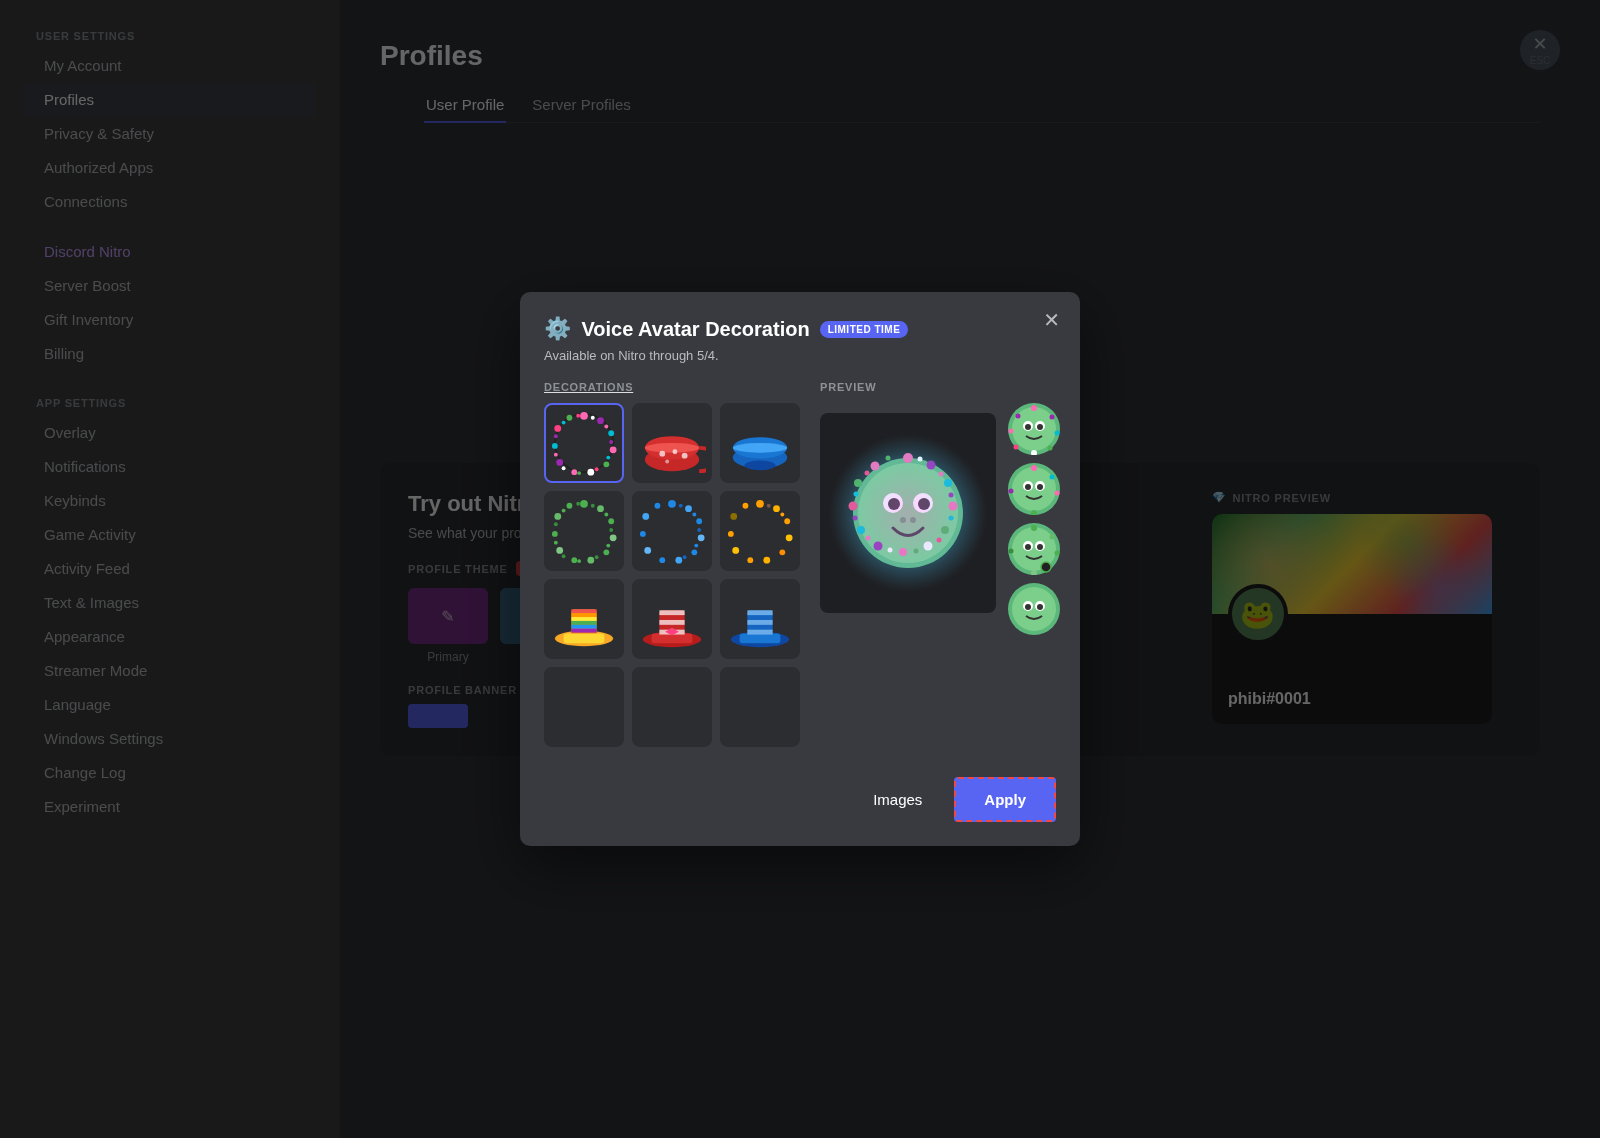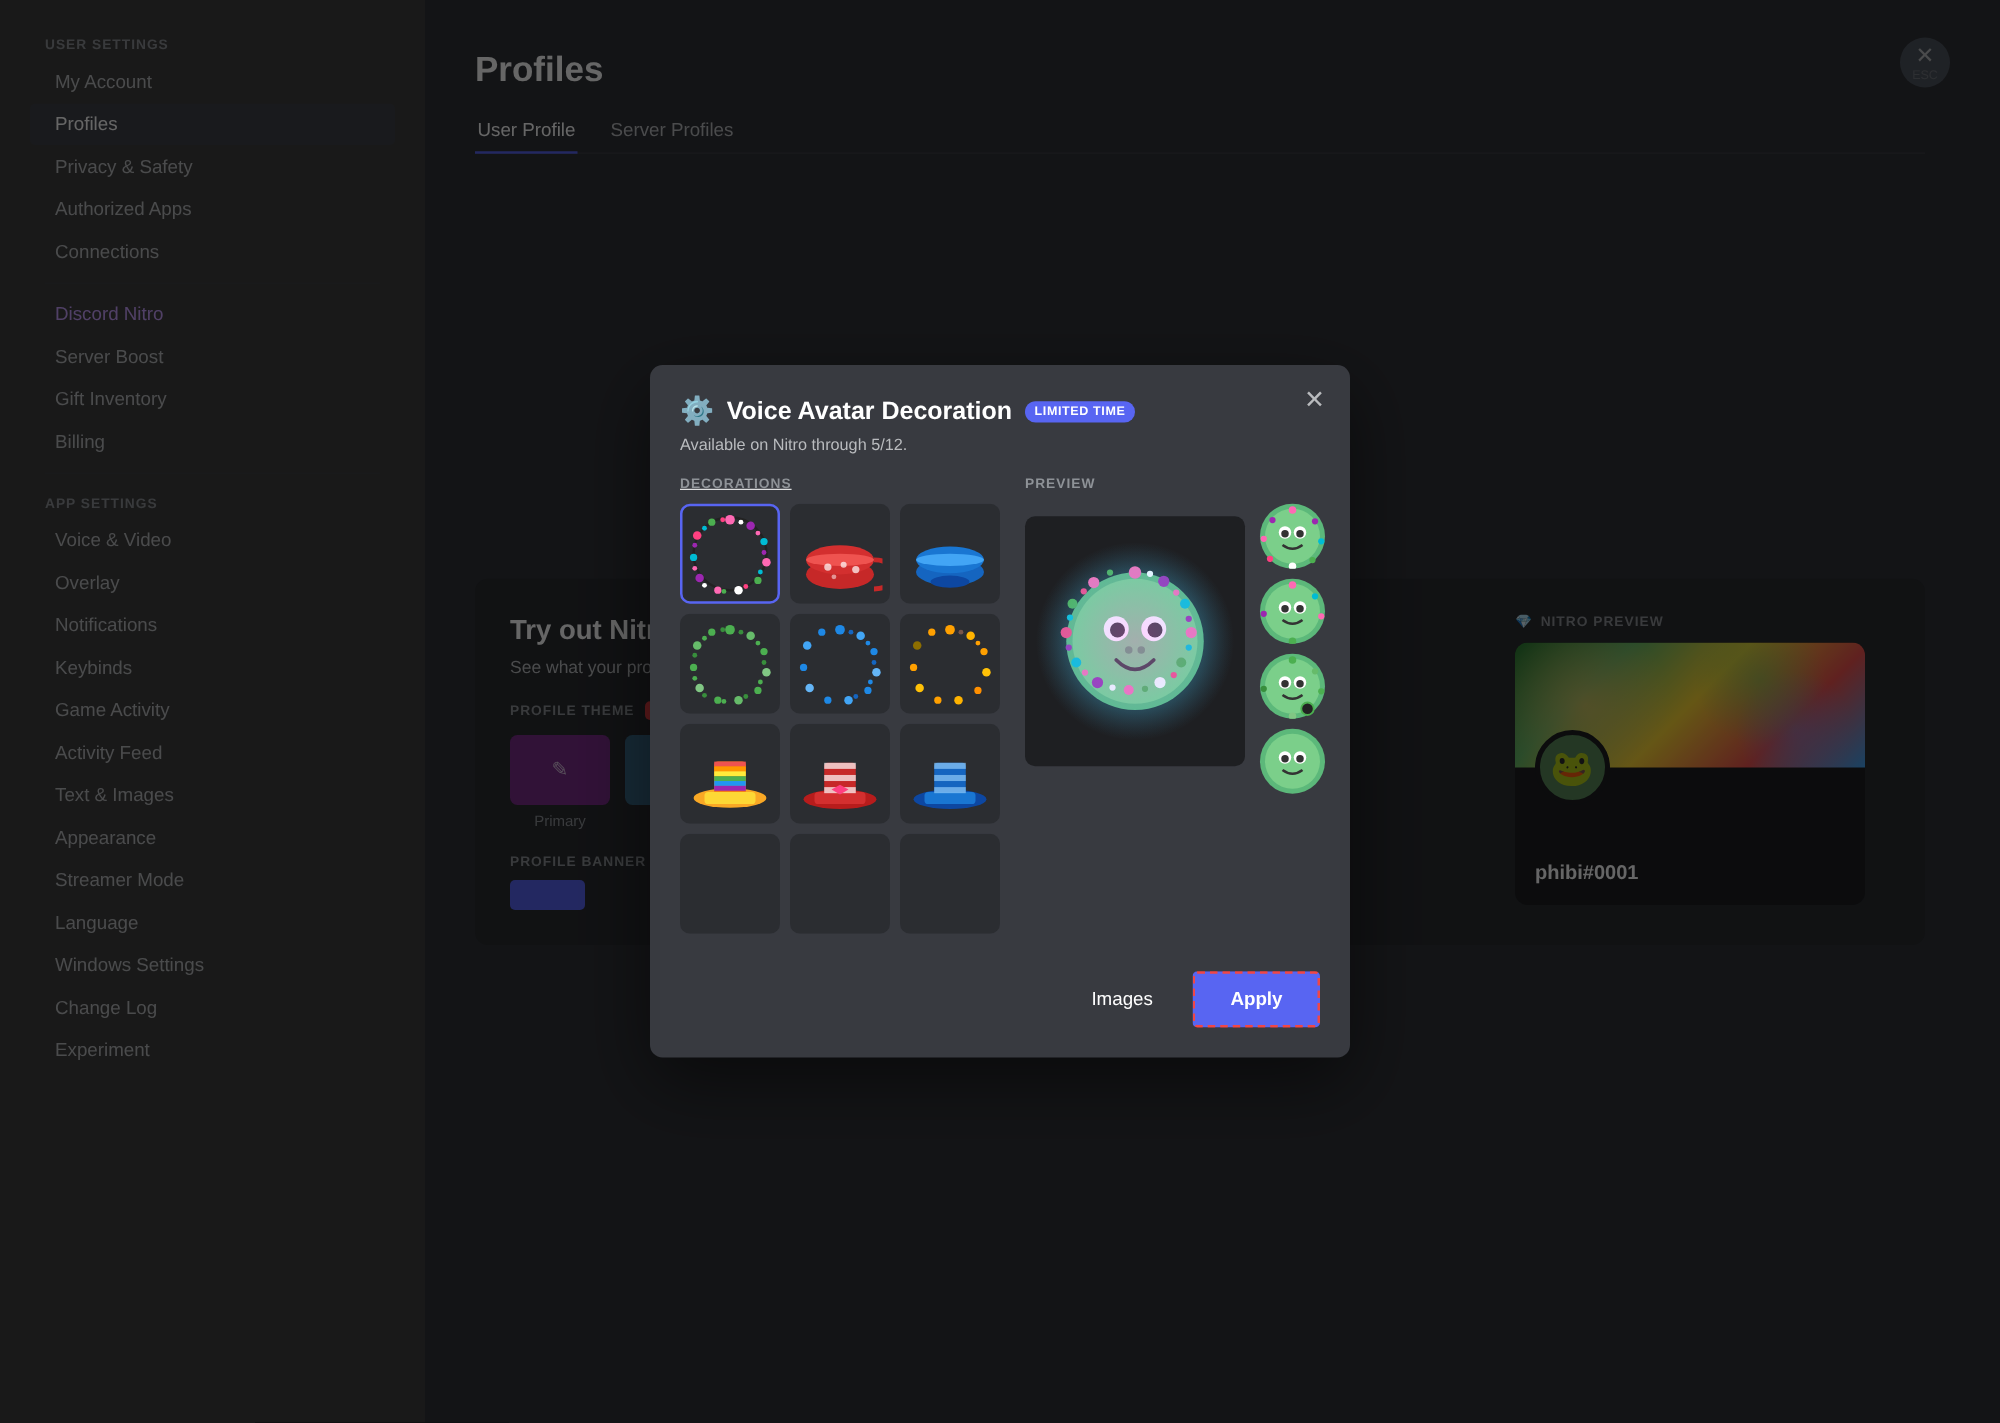--- a/index.html
+++ b/index.html
@@ -65,20 +65,21 @@
       font-size: 28px;
       font-weight: 700;
       color: #fff;
       margin-bottom: 16px;
     }
     .tab-bar {
       display: flex;
       border-bottom: 1px solid #3f4147;
       margin-bottom: 24px;
       gap: 0;
+      margin-left: 44px;
     }
     .tab-item {
       padding: 8px 2px;
       margin-right: 24px;
       font-size: 15px;
       color: #b9bbbe;
       cursor: pointer;
       border-bottom: 2px solid transparent;
       margin-bottom: -1px;
     }
@@ -449,21 +450,20 @@
   <div class="sidebar-item">Connections</div>
   <hr class="sidebar-divider">
   <div class="sidebar-item nitro">Discord Nitro</div>
   <div class="sidebar-item">Server Boost</div>
   <div class="sidebar-item">Gift Inventory</div>
   <div class="sidebar-item">Billing</div>
 
   <hr class="sidebar-divider">
   <div class="sidebar-section-label">APP SETTINGS</div>
 
-  <div class="sidebar-item">Voice &amp; Video</div>
   <div class="sidebar-item">Overlay</div>
   <div class="sidebar-item">Notifications</div>
   <div class="sidebar-item">Keybinds</div>
   <div class="sidebar-item">Game Activity</div>
   <div class="sidebar-item">Activity Feed</div>
   <div class="sidebar-item">Text &amp; Images</div>
   <div class="sidebar-item">Appearance</div>
   <div class="sidebar-item">Streamer Mode</div>
   <div class="sidebar-item">Language</div>
   <div class="sidebar-item">Windows Settings</div>
@@ -526,21 +526,21 @@
 
 <div class="modal-overlay">
   <div class="modal">
     <button class="modal-close">✕</button>
 
     <div class="modal-header">
       <span class="modal-nitro-icon">⚙️</span>
       <span class="modal-title">Voice Avatar Decoration</span>
       <span class="limited-time-badge">LIMITED TIME</span>
     </div>
-    <div class="modal-subtitle">Available on Nitro through 5/12.</div>
+    <div class="modal-subtitle">Available on Nitro through 5/4.</div>
 
     <div class="modal-body">
 
       <div class="decorations-panel">
         <div class="panel-section-label">DECORATIONS</div>
         <div class="decorations-grid">
 
           <div class="decoration-item selected">
             <svg class="deco-circle" viewBox="0 0 70 70">
               <circle cx="35" cy="35" r="30" fill="none" stroke="#222" stroke-width="2"></circle>

